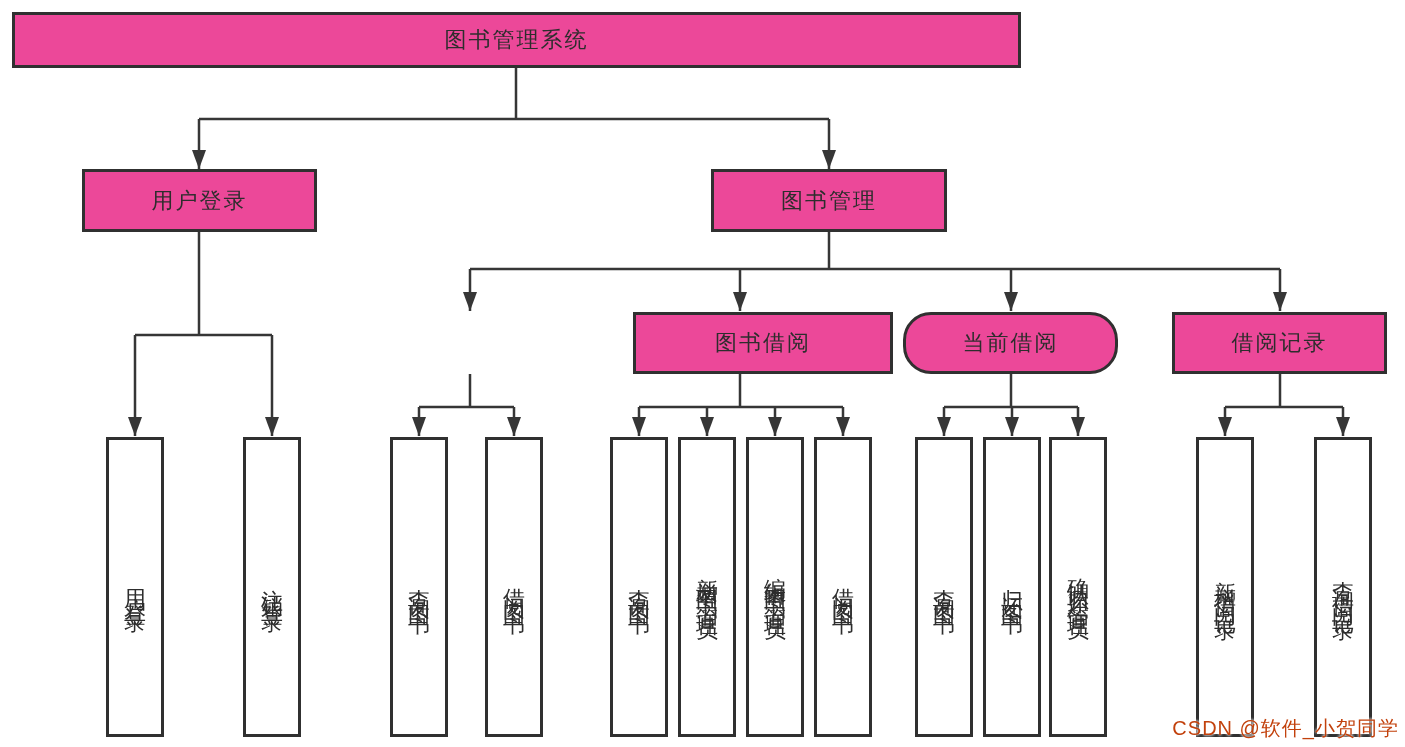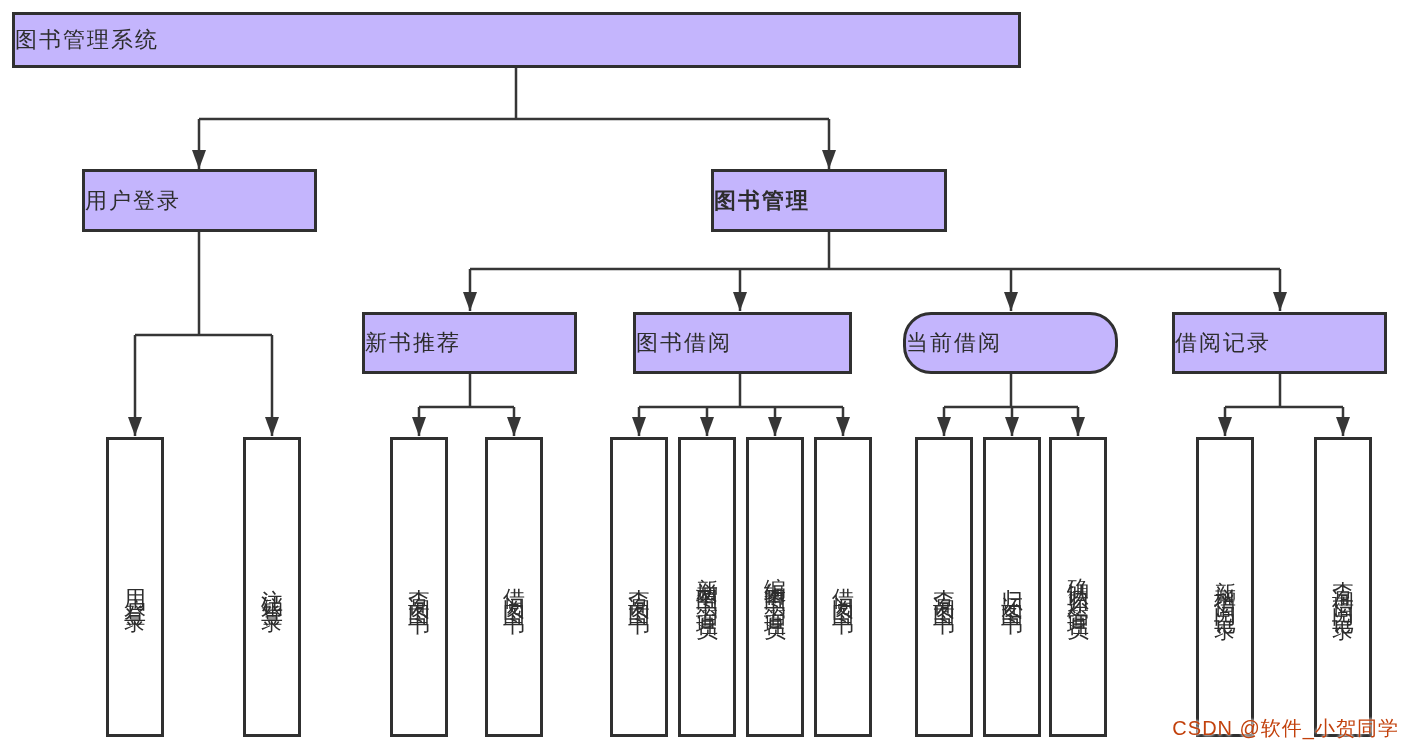--- a/index.html
+++ b/index.html
@@ -18,25 +18,25 @@
   }
   .connector-svg{
     position:absolute;
     left:0;top:0;
     width:1405px;height:747px;
     z-index:1;
   }
   .node{
     position:absolute;
     box-sizing:border-box;
-    background:#c4b5fd;
+    background:#ec4899;
     border:3px solid var(--border);
     display:flex;
     align-items:center;
-    justify-content:flex-start;
+    justify-content:center;
     z-index:2;
   }
   .node .lbl{
     color:var(--text);
     font-size:22px;
     letter-spacing:2px;
     white-space:nowrap;
   }
   .leaf{
     position:absolute;
@@ -109,28 +109,25 @@
     </g>
   </svg>
 
   <div class="node" style="left:12px;top:12px;width:1009px;height:56px;">
     <span class="lbl">图书管理系统</span>
   </div>
 
   <div class="node" style="left:82px;top:169px;width:235px;height:63px;">
     <span class="lbl">用户登录</span>
   </div>
-  <div class="node" style="left:711px;top:169px;width:236px;height:63px;font-weight:bold;">
+  <div class="node" style="left:711px;top:169px;width:236px;height:63px;">
     <span class="lbl">图书管理</span>
   </div>
 
-  <div class="node" style="left:362px;top:312px;width:215px;height:62px;">
-    <span class="lbl">新书推荐</span>
-  </div>
-  <div class="node" style="left:633px;top:312px;width:219px;height:62px;">
+  <div class="node" style="left:633px;top:312px;width:260px;height:62px;">
     <span class="lbl">图书借阅</span>
   </div>
   <div class="node" style="left:903px;top:312px;width:215px;height:62px;border-radius:28px;">
     <span class="lbl">当前借阅</span>
   </div>
   <div class="node" style="left:1172px;top:312px;width:215px;height:62px;">
     <span class="lbl">借阅记录</span>
   </div>
 
   <div class="leaf" style="left:106px;">

